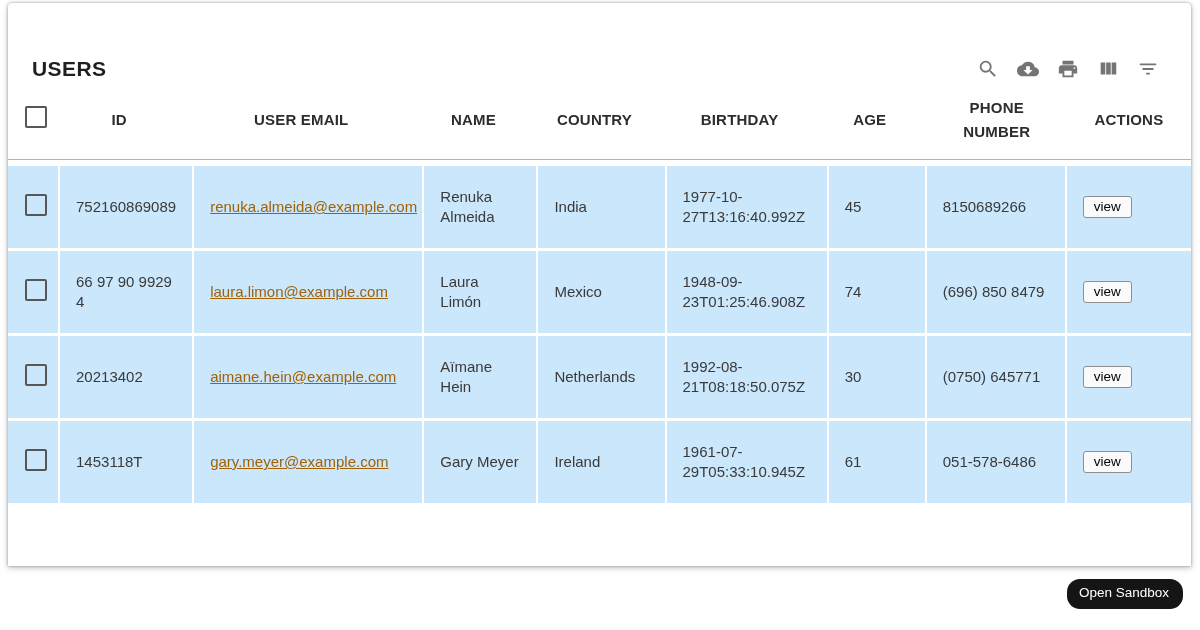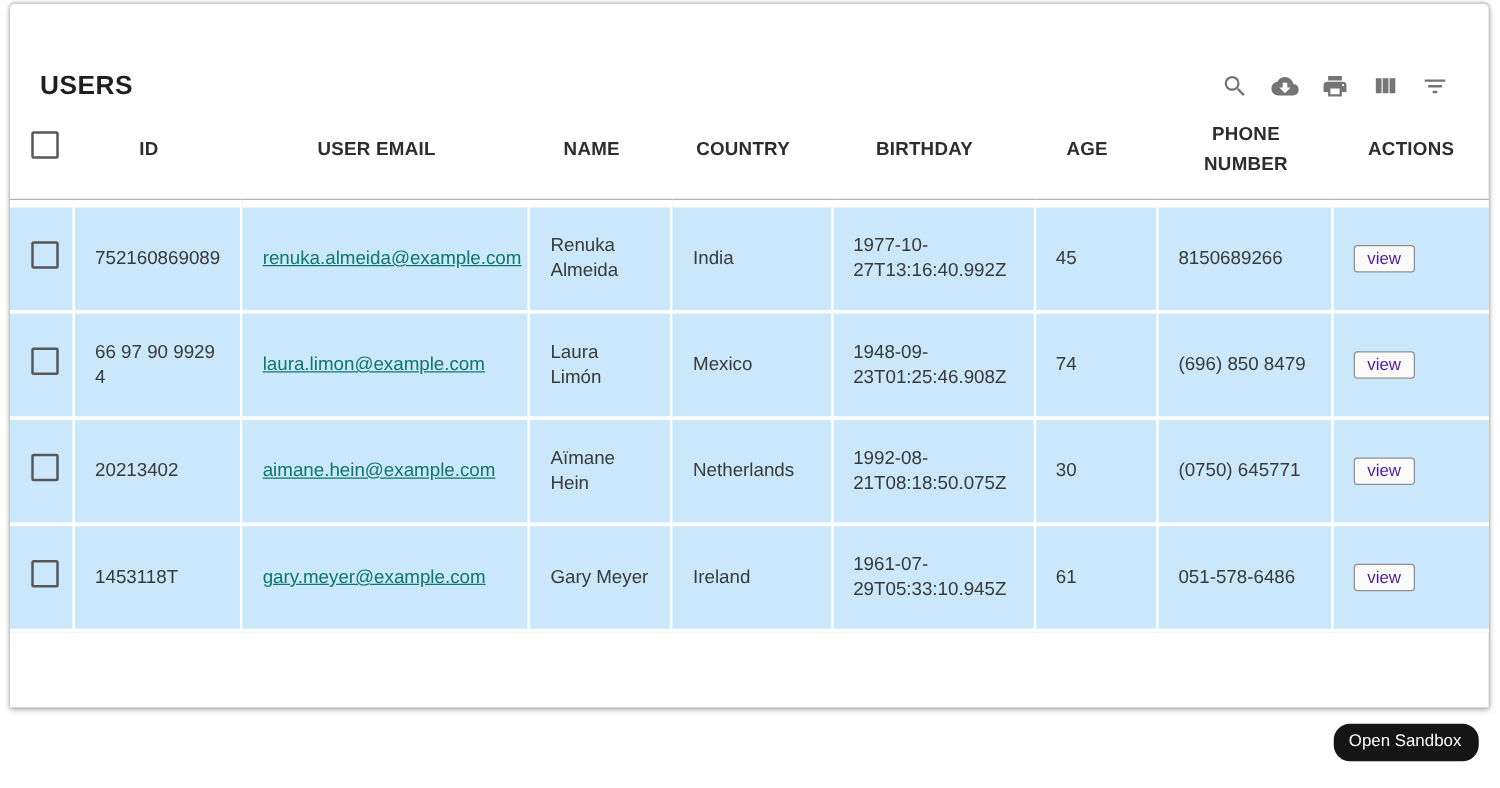--- a/index.html
+++ b/index.html
@@ -71,23 +71,23 @@
     overflow:hidden;
   }
   td:last-child{border-right:none;}
   tbody tr:first-child td{border-top:6px solid #fff;}
   .checkbox{
     width:18px;height:18px;
     display:inline-block;
     border:2px solid #575757;border-radius:2px;
     background:transparent;cursor:pointer;
   }
-  .email-link{color:#0f766e;text-decoration:underline;cursor:pointer;}
+  .email-link{color:#a16207;text-decoration:underline;cursor:pointer;}
   .view-btn{
-    font-family:inherit;font-size:13.5px;color:#4c1d95;
+    font-family:inherit;font-size:13.5px;color:#000000;
     background:#fafafa;
     border:1px solid #8f8f8f;border-radius:3px;
     padding:2px 10px 3px;
     cursor:pointer;
     text-align:center;
   }
   
   .sandbox-tooltip{
     position:absolute;
     right:17px;top:579px;

